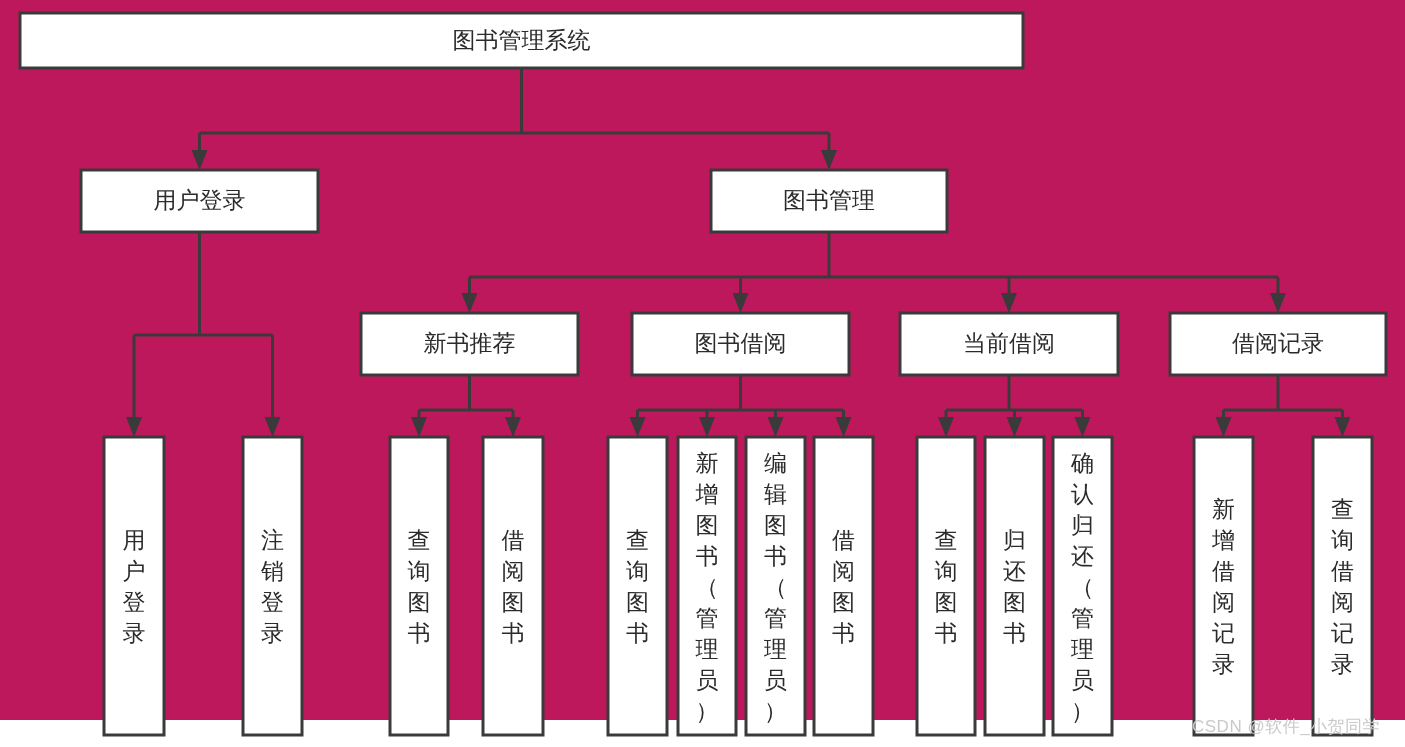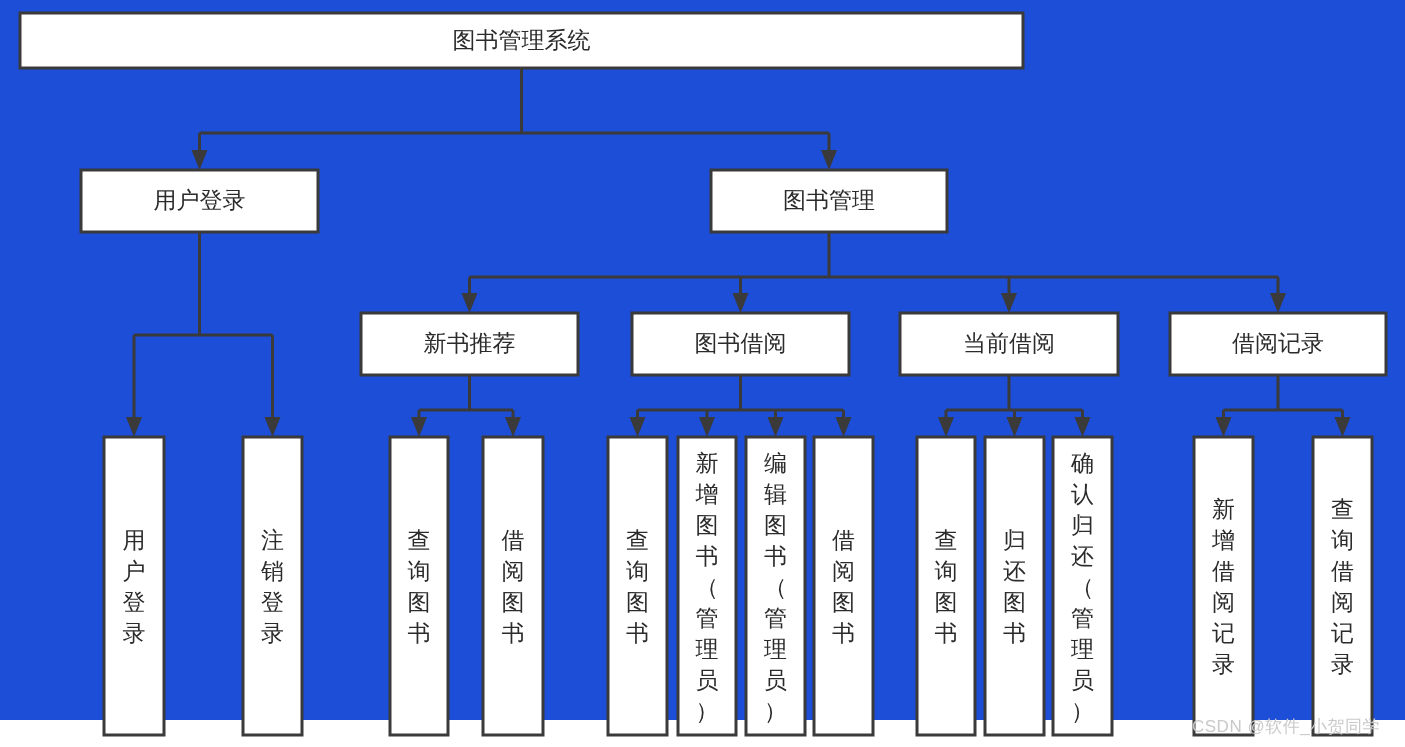--- a/index.html
+++ b/index.html
@@ -1,21 +1,21 @@
 <!DOCTYPE html>
 <html><head>
 <meta charset="utf-8">
 <style>
   html,body{margin:0;padding:0;background:#ffffff;}
   body{
     width:1405px;height:747px;
     font-family:"Liberation Sans","DejaVu Sans",sans-serif;
     overflow:hidden;
   }
-  #diagram-root{position:relative;width:1405px;height:720px;background:#1d4ed8;}
+  #diagram-root{position:relative;width:1405px;height:720px;background:#be185d;}
   svg#tree{position:absolute;left:0;top:0;width:1405px;height:747px;}
   .node-box{fill:#ffffff;stroke:#3a3a3a;stroke-width:3;}
   .connector{stroke:#3a3a3a;stroke-width:3;fill:none;stroke-linecap:butt;}
   .arrow-head{fill:#3a3a3a;stroke:none;}
   .node-label-h{
     font-family:"Liberation Sans","DejaVu Sans",sans-serif;
     font-size:23px;fill:#2b2b2b;text-anchor:middle;dominant-baseline:middle;
   }
   .node-label-v{
     font-family:"Liberation Sans","DejaVu Sans",sans-serif;

